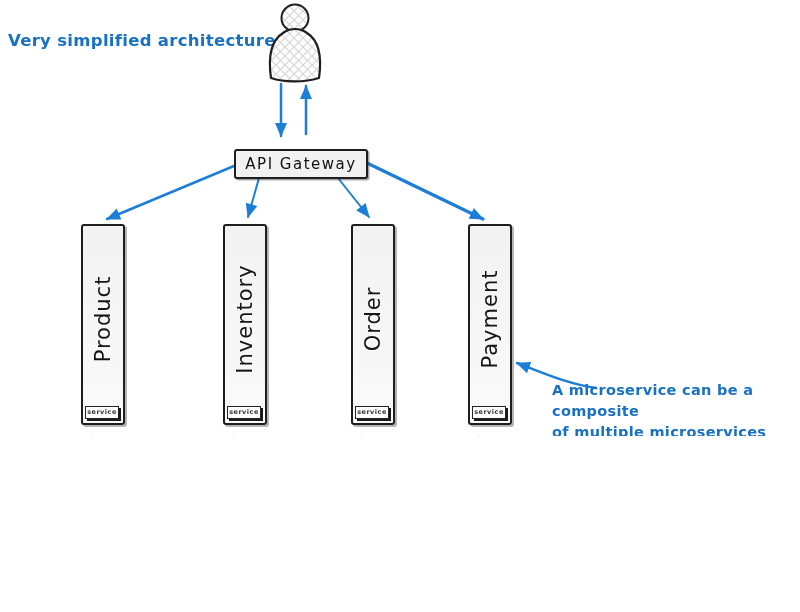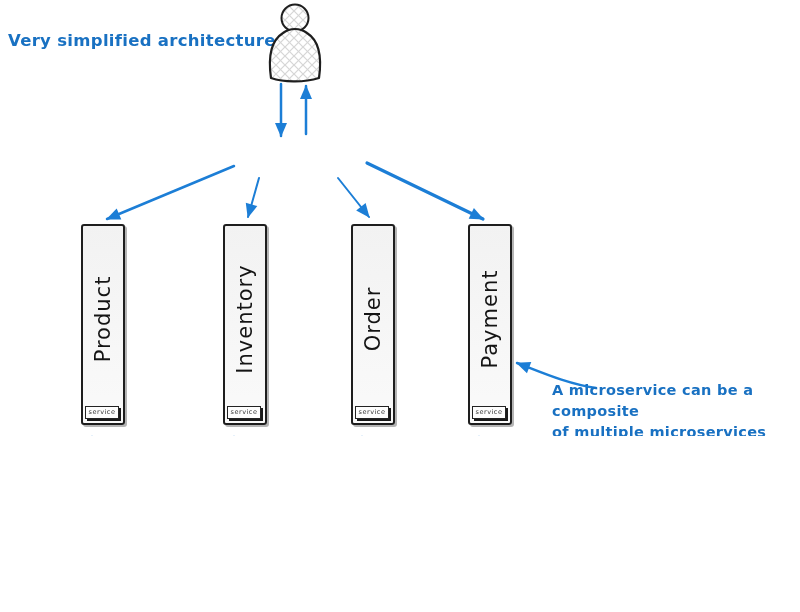--- a/index.html
+++ b/index.html
@@ -33,21 +33,21 @@
   .service-label{
     position:absolute;left:50%;top:47%;
     transform:translate(-50%,-50%) rotate(-90deg);
     font-size:21px;color:#141414;letter-spacing:1px;white-space:nowrap;
   }
   .service-tab{
     position:absolute;left:2px;right:4px;bottom:4px;height:11px;
     background:#fdfdfd;border:1px solid #222;
     box-shadow:2px 2px 0 #1a1a1a;
     font-size:6.5px;color:#333;text-align:center;line-height:11px;
-    letter-spacing:.5px;overflow:hidden;
+    letter-spacing:.5px;overflow:hidden;font-weight:bold;
   }
   .cylinder{position:absolute;top:489px;}
   .c0{left:73px}.c1{left:215px}.c2{left:343px}.c3{left:460px}
 </style>
 </head>
 <body>
 
 <div class="canvas">
 
   <div id="note-top" class="blue-note">Very simplified architecture</div>
@@ -92,20 +92,23 @@
         <path d="M362,437 L362,485" marker-end="url(#ah)"></path>
         <path d="M382,487 L382,441" marker-end="url(#ah)"></path>
         <path d="M479,437 L479,485" marker-end="url(#ah)"></path>
         <path d="M499,487 L499,441" marker-end="url(#ah)"></path>
       </g>
 
       <path d="M596,388 C568,384 543,373 517,363" stroke-width="2.5" marker-end="url(#ah)"></path>
     </g>
   </svg>
 
+  <div id="gateway-box">
+    <span>API Gateway</span>
+  </div>
 
   <div class="service-box s0">
     <span class="service-label">Product</span>
     <span class="service-tab">service</span>
   </div>
   <div class="service-box s1">
     <span class="service-label">Inventory</span>
     <span class="service-tab">service</span>
   </div>
   <div class="service-box s2">

